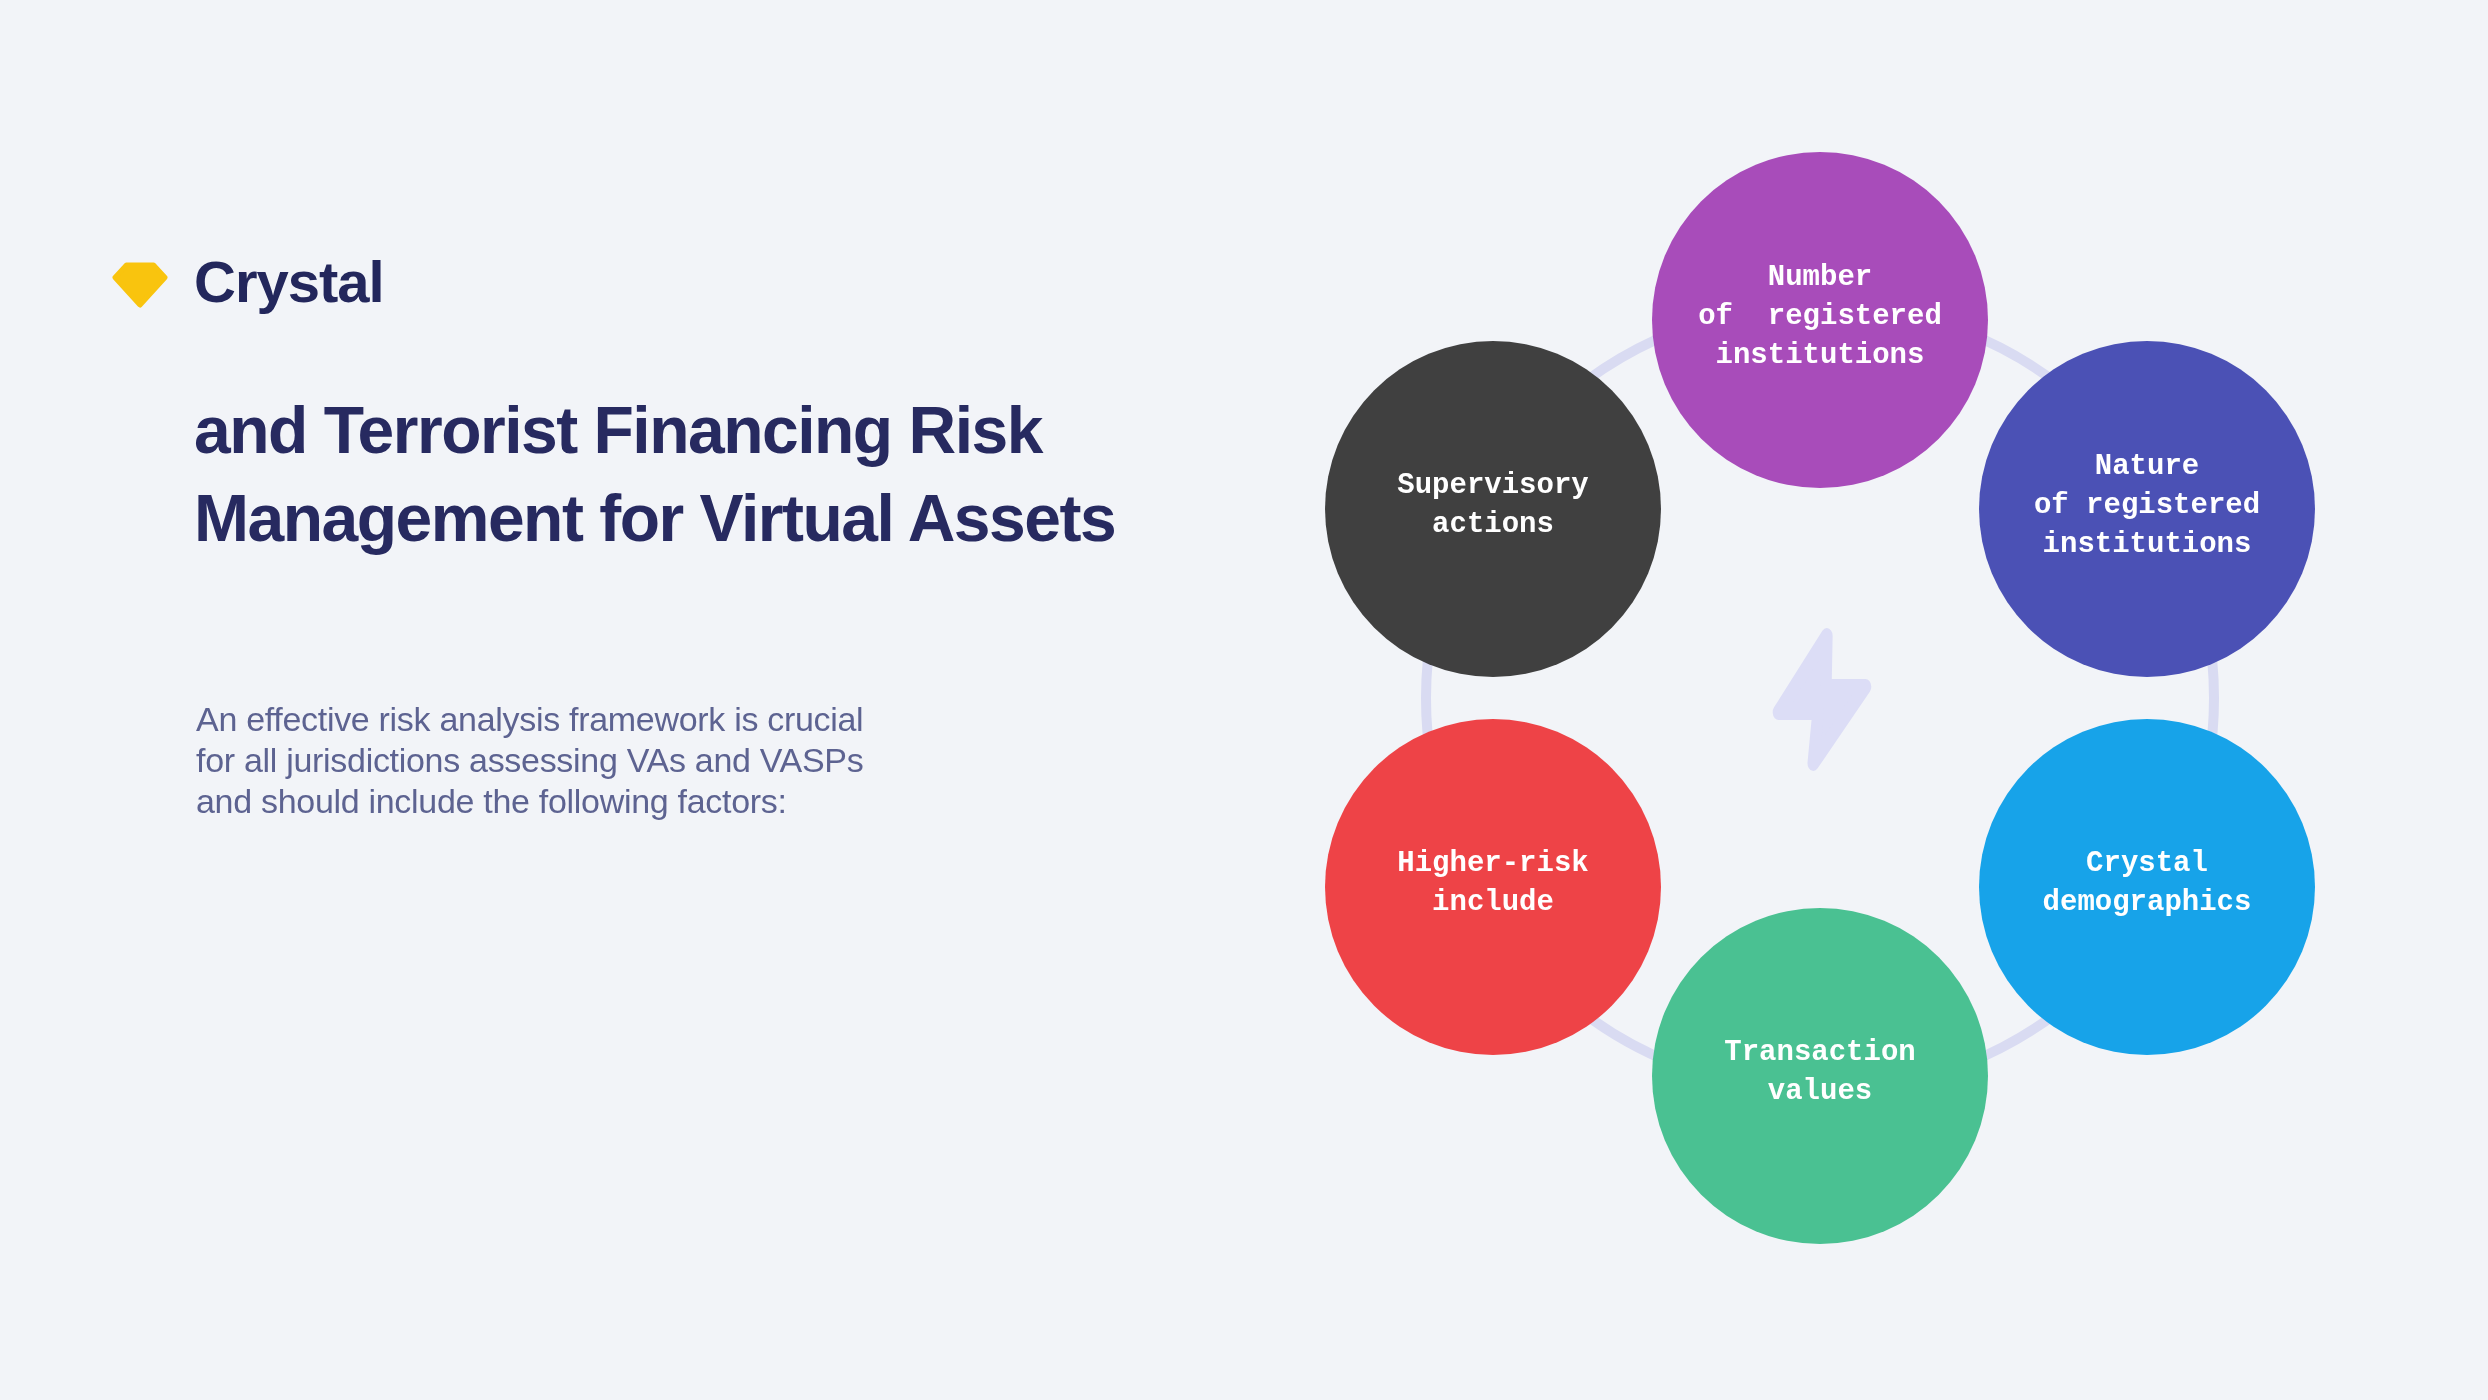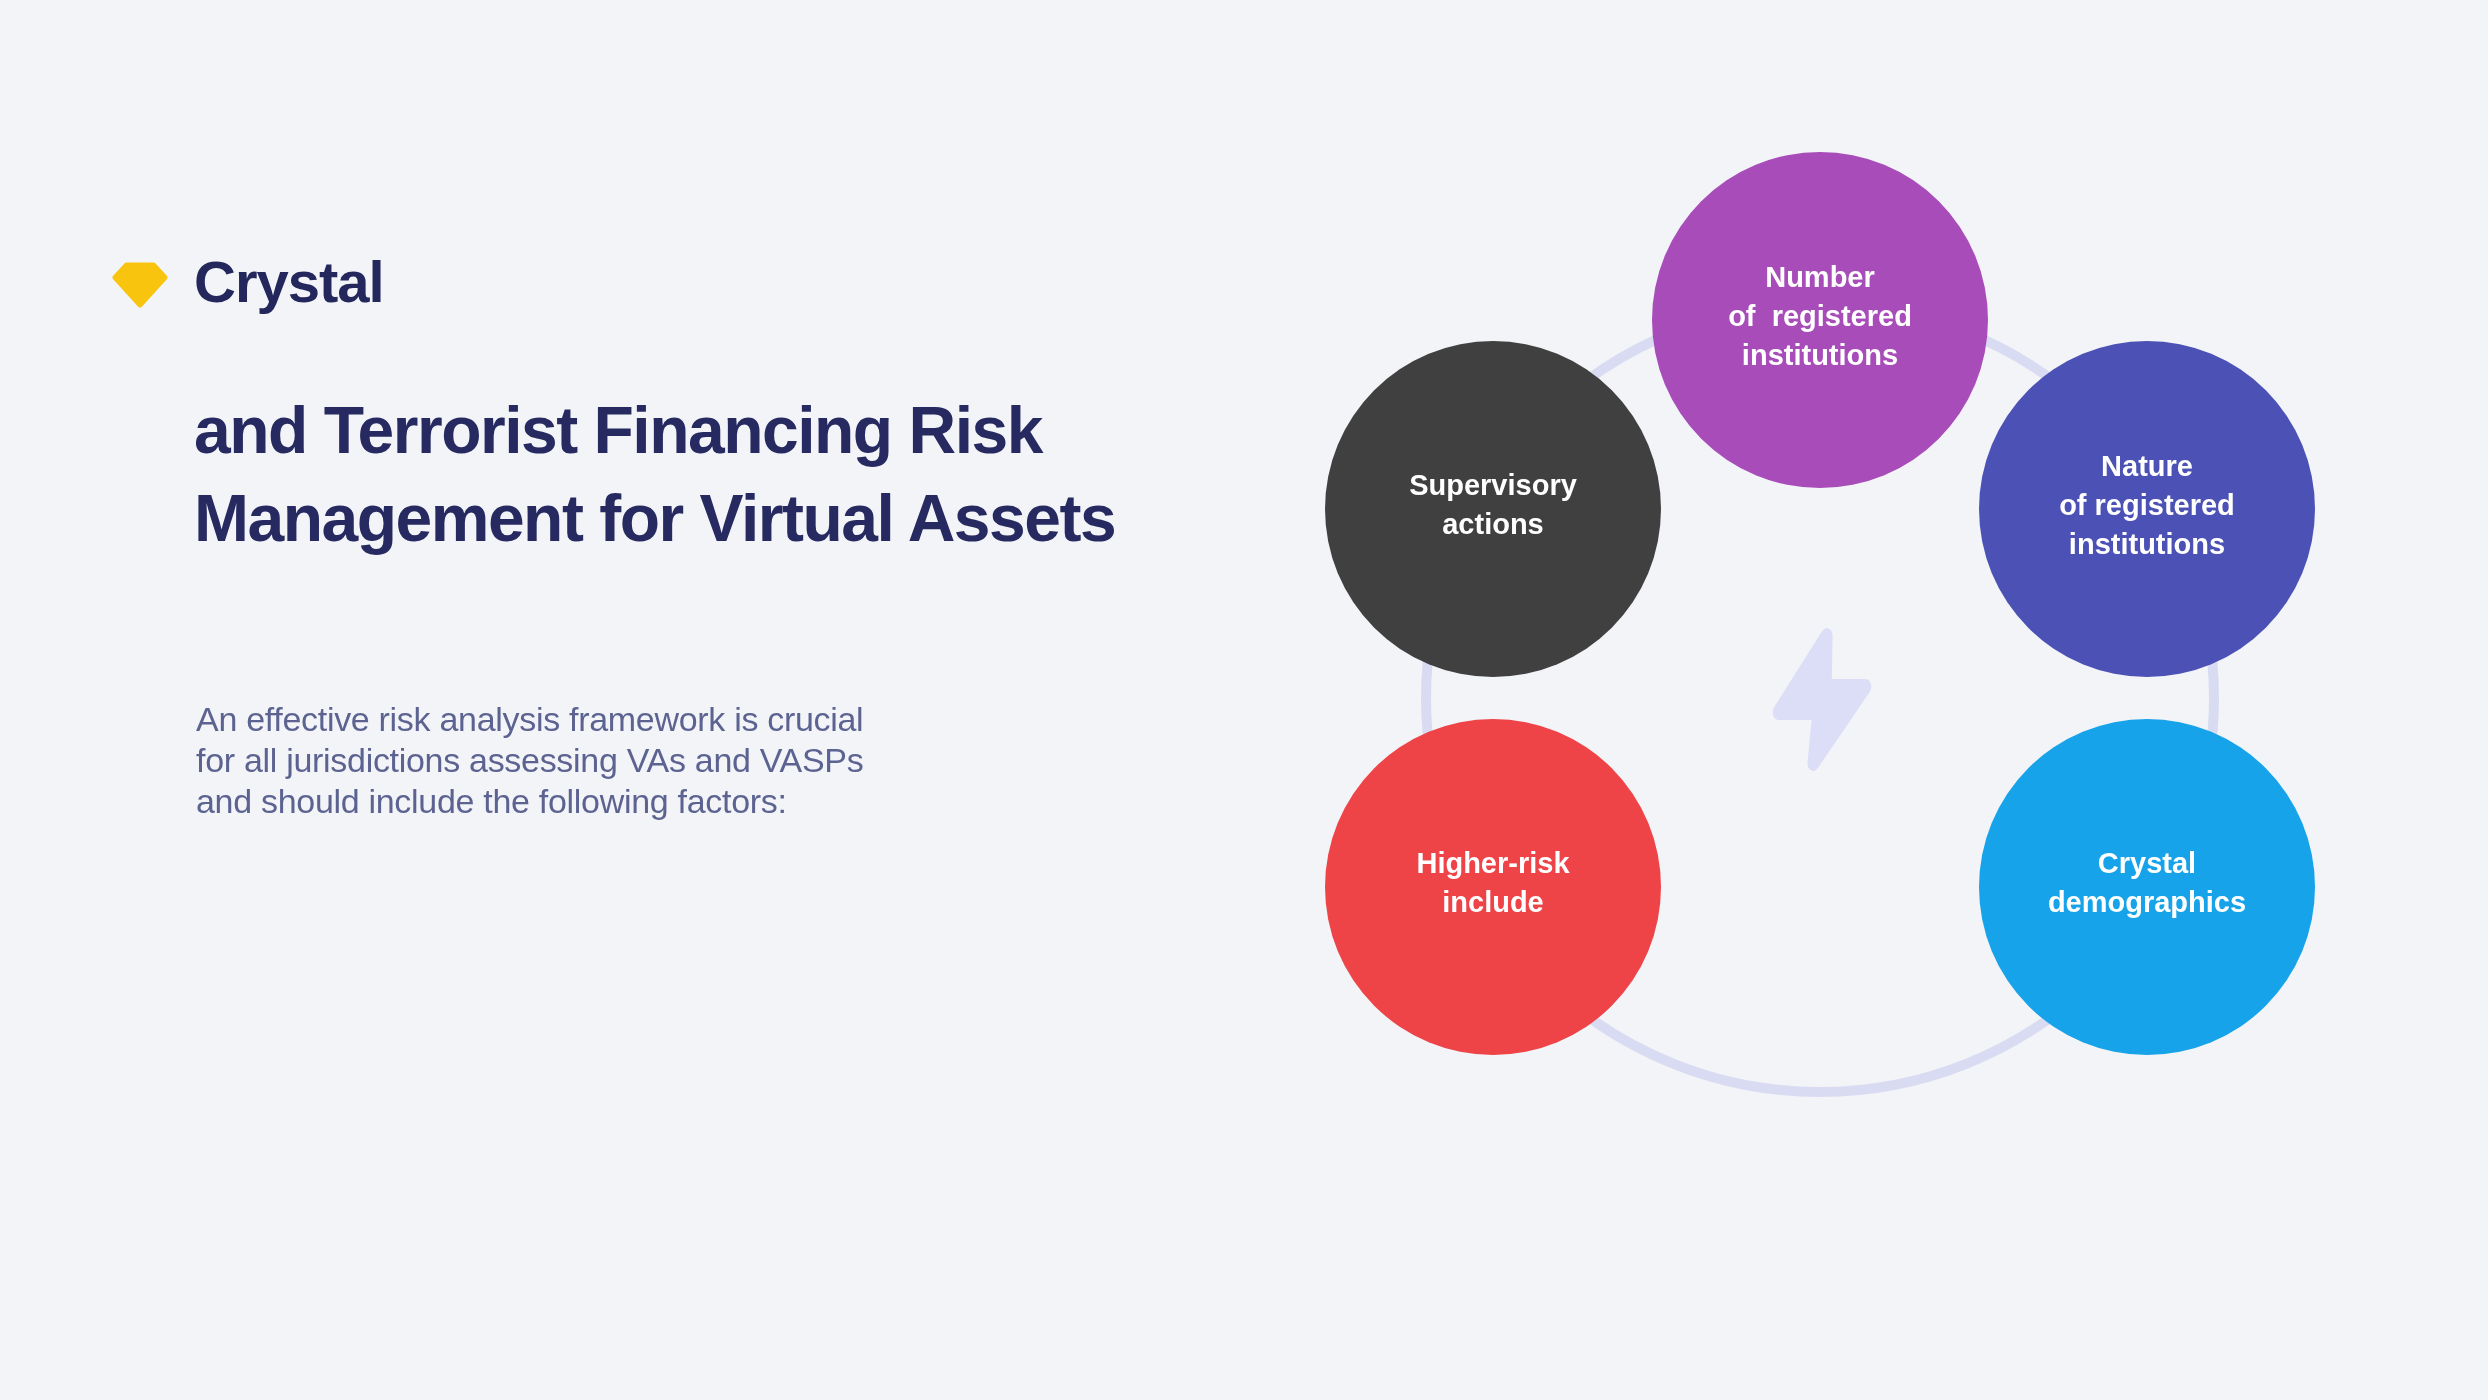--- a/index.html
+++ b/index.html
@@ -80,21 +80,21 @@
     align-items: center;
     justify-content: center;
   }
   .node-label {
     text-align: center;
     font-size: 29px;
     font-weight: 700;
     line-height: 39px;
     transform: translateY(-4px);
   }
-  .node-line { white-space: pre-wrap; }
+  .node-line { white-space: pre-wrap; font-family: Liberation Mono, monospace; }
 
   .node-top          { left: 1652px; top: 152px; }
   .node-top-right    { left: 1979px; top: 341px; }
   .node-bottom-right { left: 1979px; top: 719px; }
   .node-bottom       { left: 1652px; top: 908px; }
   .node-bottom-left  { left: 1325px; top: 719px; }
   .node-top-left     { left: 1325px; top: 341px; }
 </style>
 </head>
 <body style="background: rgb(242, 244, 248);">
@@ -141,20 +141,26 @@
     </div>
   </div>
 
   <div class="node node-bottom-right" style="background: rgb(23, 163, 233); color: rgb(255, 255, 255);">
     <div class="node-label">
       <div class="node-line">Crystal</div>
       <div class="node-line">demographics</div>
     </div>
   </div>
 
+  <div class="node node-bottom" style="background: rgb(74, 193, 146); color: rgb(255, 255, 255);">
+    <div class="node-label">
+      <div class="node-line">Transaction</div>
+      <div class="node-line">values</div>
+    </div>
+  </div>
 
   <div class="node node-bottom-left" style="background: rgb(238, 67, 71); color: rgb(255, 255, 255);">
     <div class="node-label">
       <div class="node-line">Higher-risk</div>
       <div class="node-line">include</div>
     </div>
   </div>
 
   <div class="node node-top-left" style="background: #404040; color: rgb(255, 255, 255);">
     <div class="node-label">

